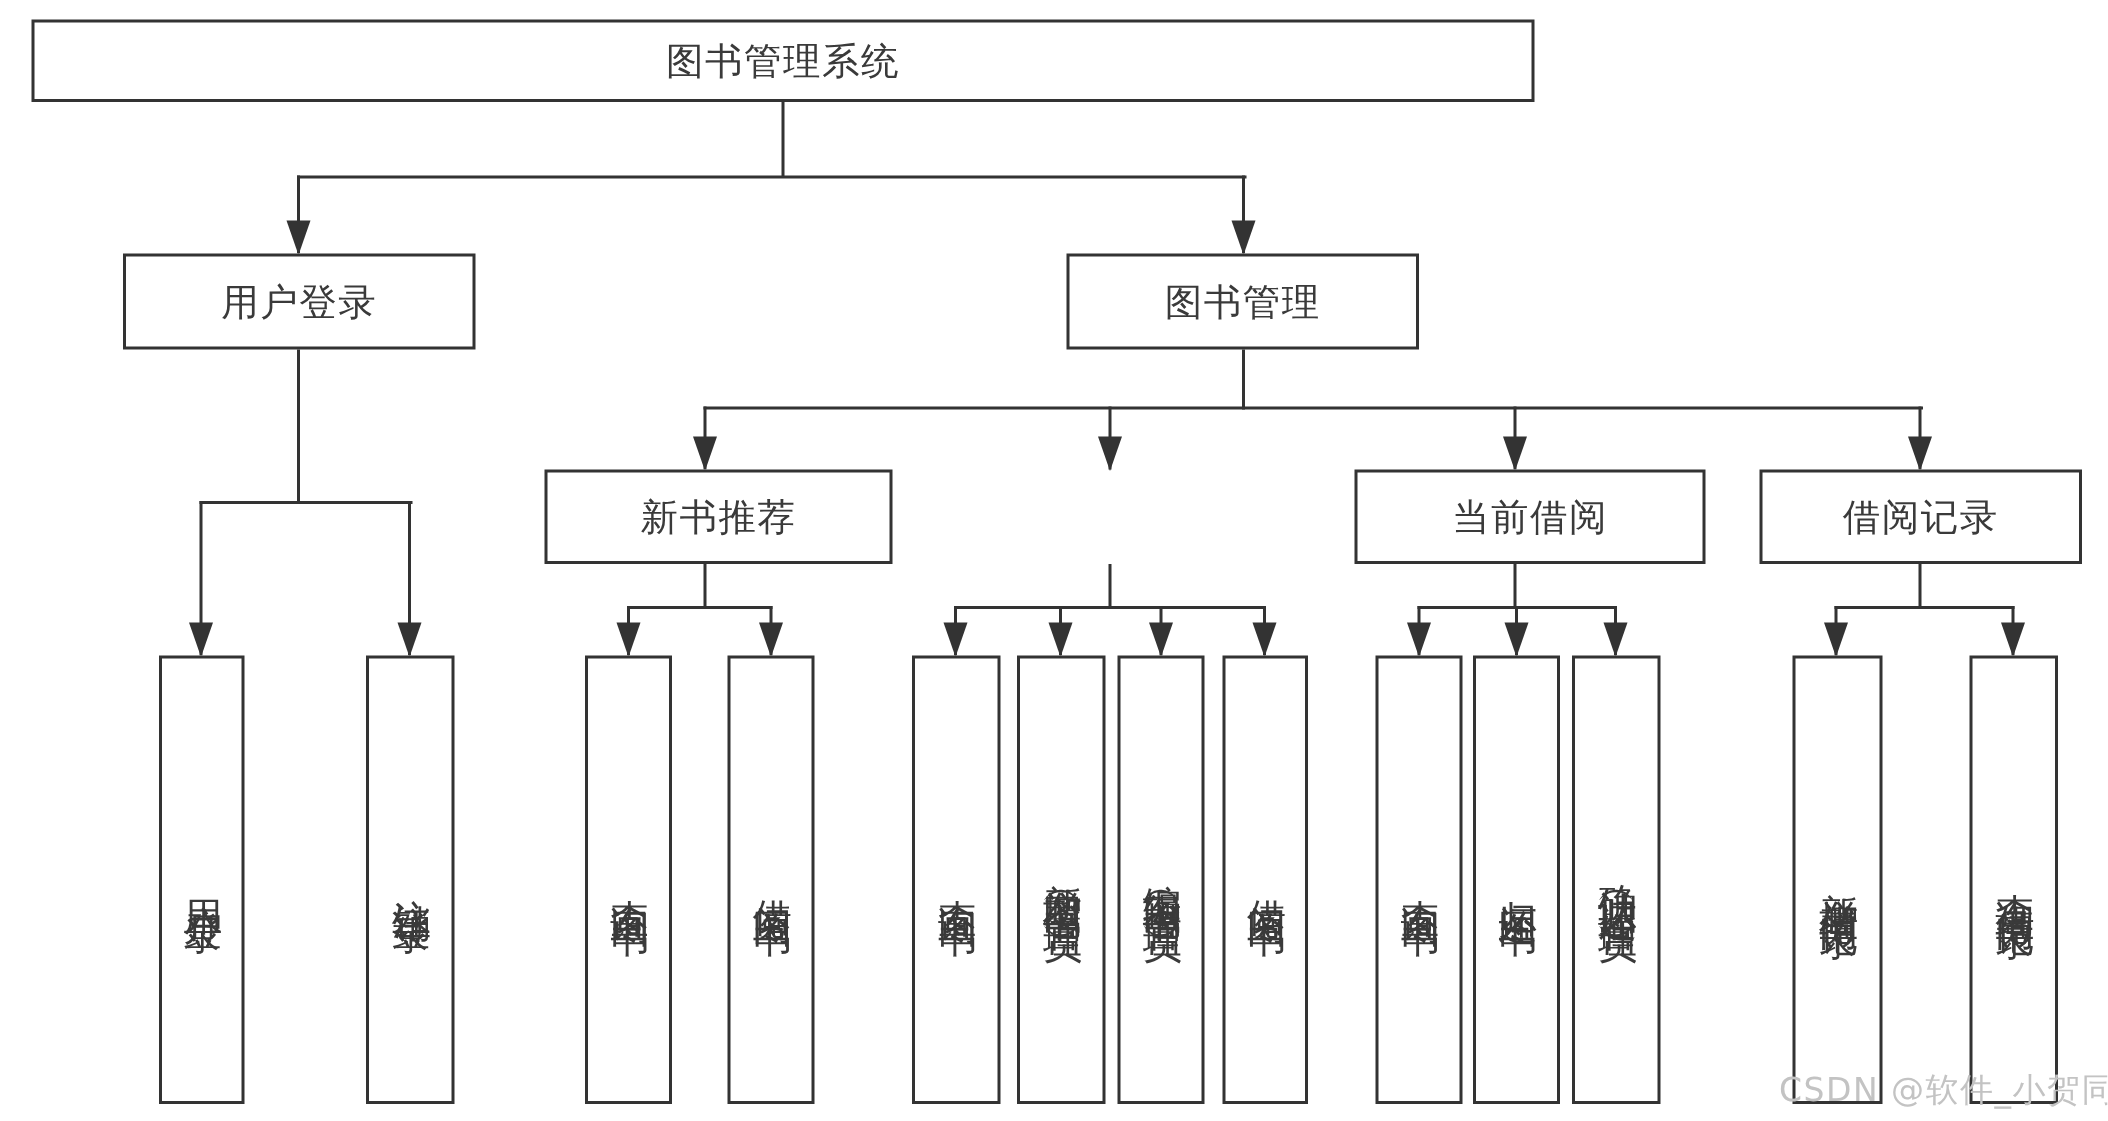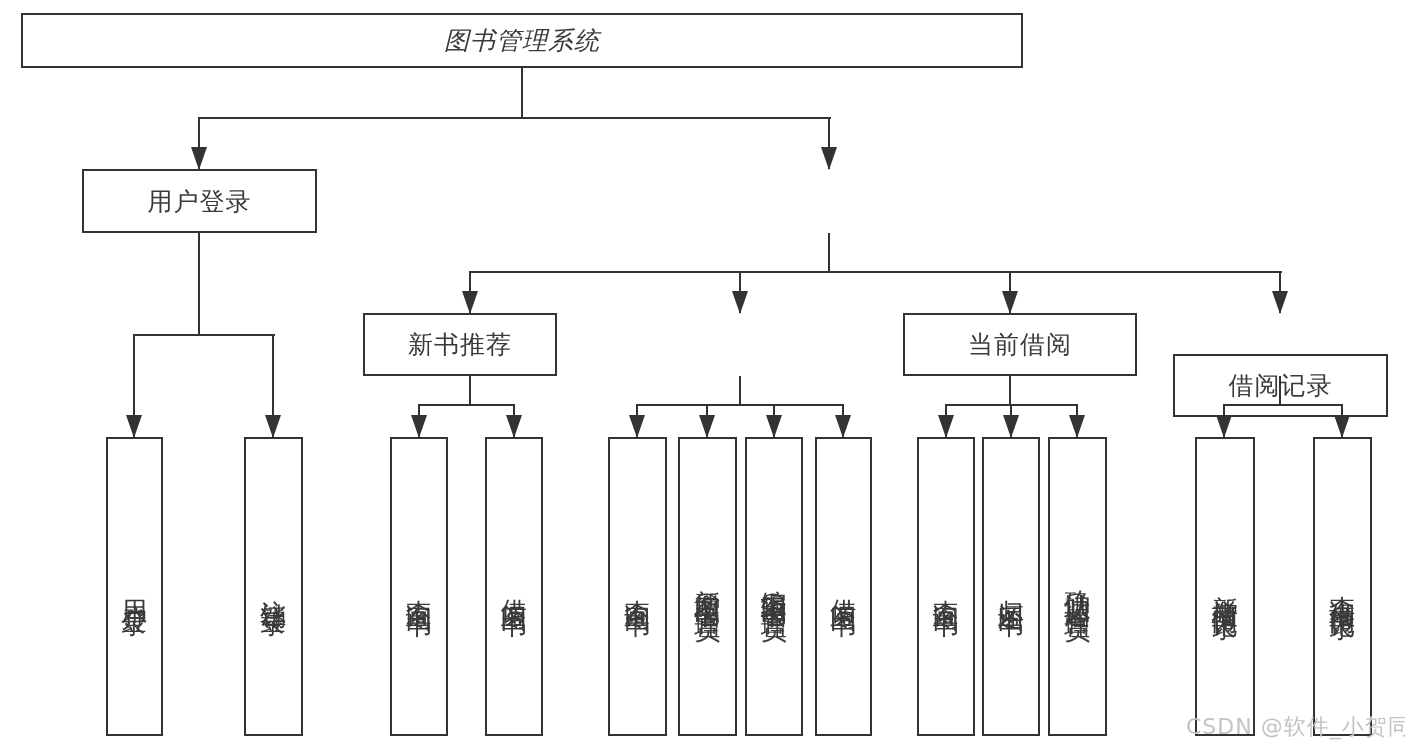--- a/index.html
+++ b/index.html
@@ -36,52 +36,55 @@
   .watermark{
     position:absolute;left:1186px;top:712px;z-index:5;
     font-size:22px;color:var(--watermark);white-space:nowrap;letter-spacing:1px;
   }
 </style>
 </head>
 <body>
 
 <div class="canvas">
 
-  <div class="node" style="left:21px;top:13px;width:1002px;height:55px;font-style:italic;">
+  <div class="node" style="left:21px;top:13px;width:1002px;height:55px;">
     <span class="h-label">图书管理系统</span>
   </div>
 
   <div class="vline" style="left:521px;top:68px;height:50px;"></div>
   <div class="hline" style="left:198px;top:117px;width:633px;"></div>
   <div class="arrow" style="left:198px;top:117px;height:52px;"></div>
   <div class="arrow" style="left:828px;top:117px;height:52px;"></div>
 
   <div class="node" style="left:82px;top:169px;width:235px;height:64px;">
     <span class="h-label">用户登录</span>
+  </div>
+  <div class="node" style="left:711px;top:169px;width:235px;height:64px;">
+    <span class="h-label">图书管理</span>
   </div>
 
   <div class="vline" style="left:198px;top:233px;height:103px;"></div>
   <div class="hline" style="left:133px;top:334px;width:142px;"></div>
   <div class="arrow" style="left:133px;top:334px;height:103px;"></div>
   <div class="arrow" style="left:272px;top:334px;height:103px;"></div>
 
   <div class="vline" style="left:828px;top:233px;height:40px;"></div>
   <div class="hline" style="left:469px;top:271px;width:813px;"></div>
   <div class="arrow" style="left:469px;top:271px;height:42px;"></div>
   <div class="arrow" style="left:739px;top:271px;height:42px;"></div>
   <div class="arrow" style="left:1009px;top:271px;height:42px;"></div>
   <div class="arrow" style="left:1279px;top:271px;height:42px;"></div>
 
-  <div class="node" style="left:363px;top:313px;width:194px;height:63px;">
+  <div class="node" style="left:363px;top:313px;width:232px;height:63px;">
     <span class="h-label">新书推荐</span>
   </div>
   <div class="node" style="left:903px;top:313px;width:234px;height:63px;">
     <span class="h-label">当前借阅</span>
   </div>
-  <div class="node" style="left:1173px;top:313px;width:215px;height:63px;margin-top:41px;">
+  <div class="node" style="left:1173px;top:313px;width:215px;height:63px;">
     <span class="h-label">借阅记录</span>
   </div>
 
   <div class="vline" style="left:469px;top:376px;height:30px;"></div>
   <div class="hline" style="left:418px;top:404px;width:97px;"></div>
   <div class="arrow" style="left:418px;top:404px;height:33px;"></div>
   <div class="arrow" style="left:513px;top:404px;height:33px;"></div>
 
   <div class="vline" style="left:739px;top:376px;height:30px;"></div>
   <div class="hline" style="left:636px;top:404px;width:208px;"></div>

